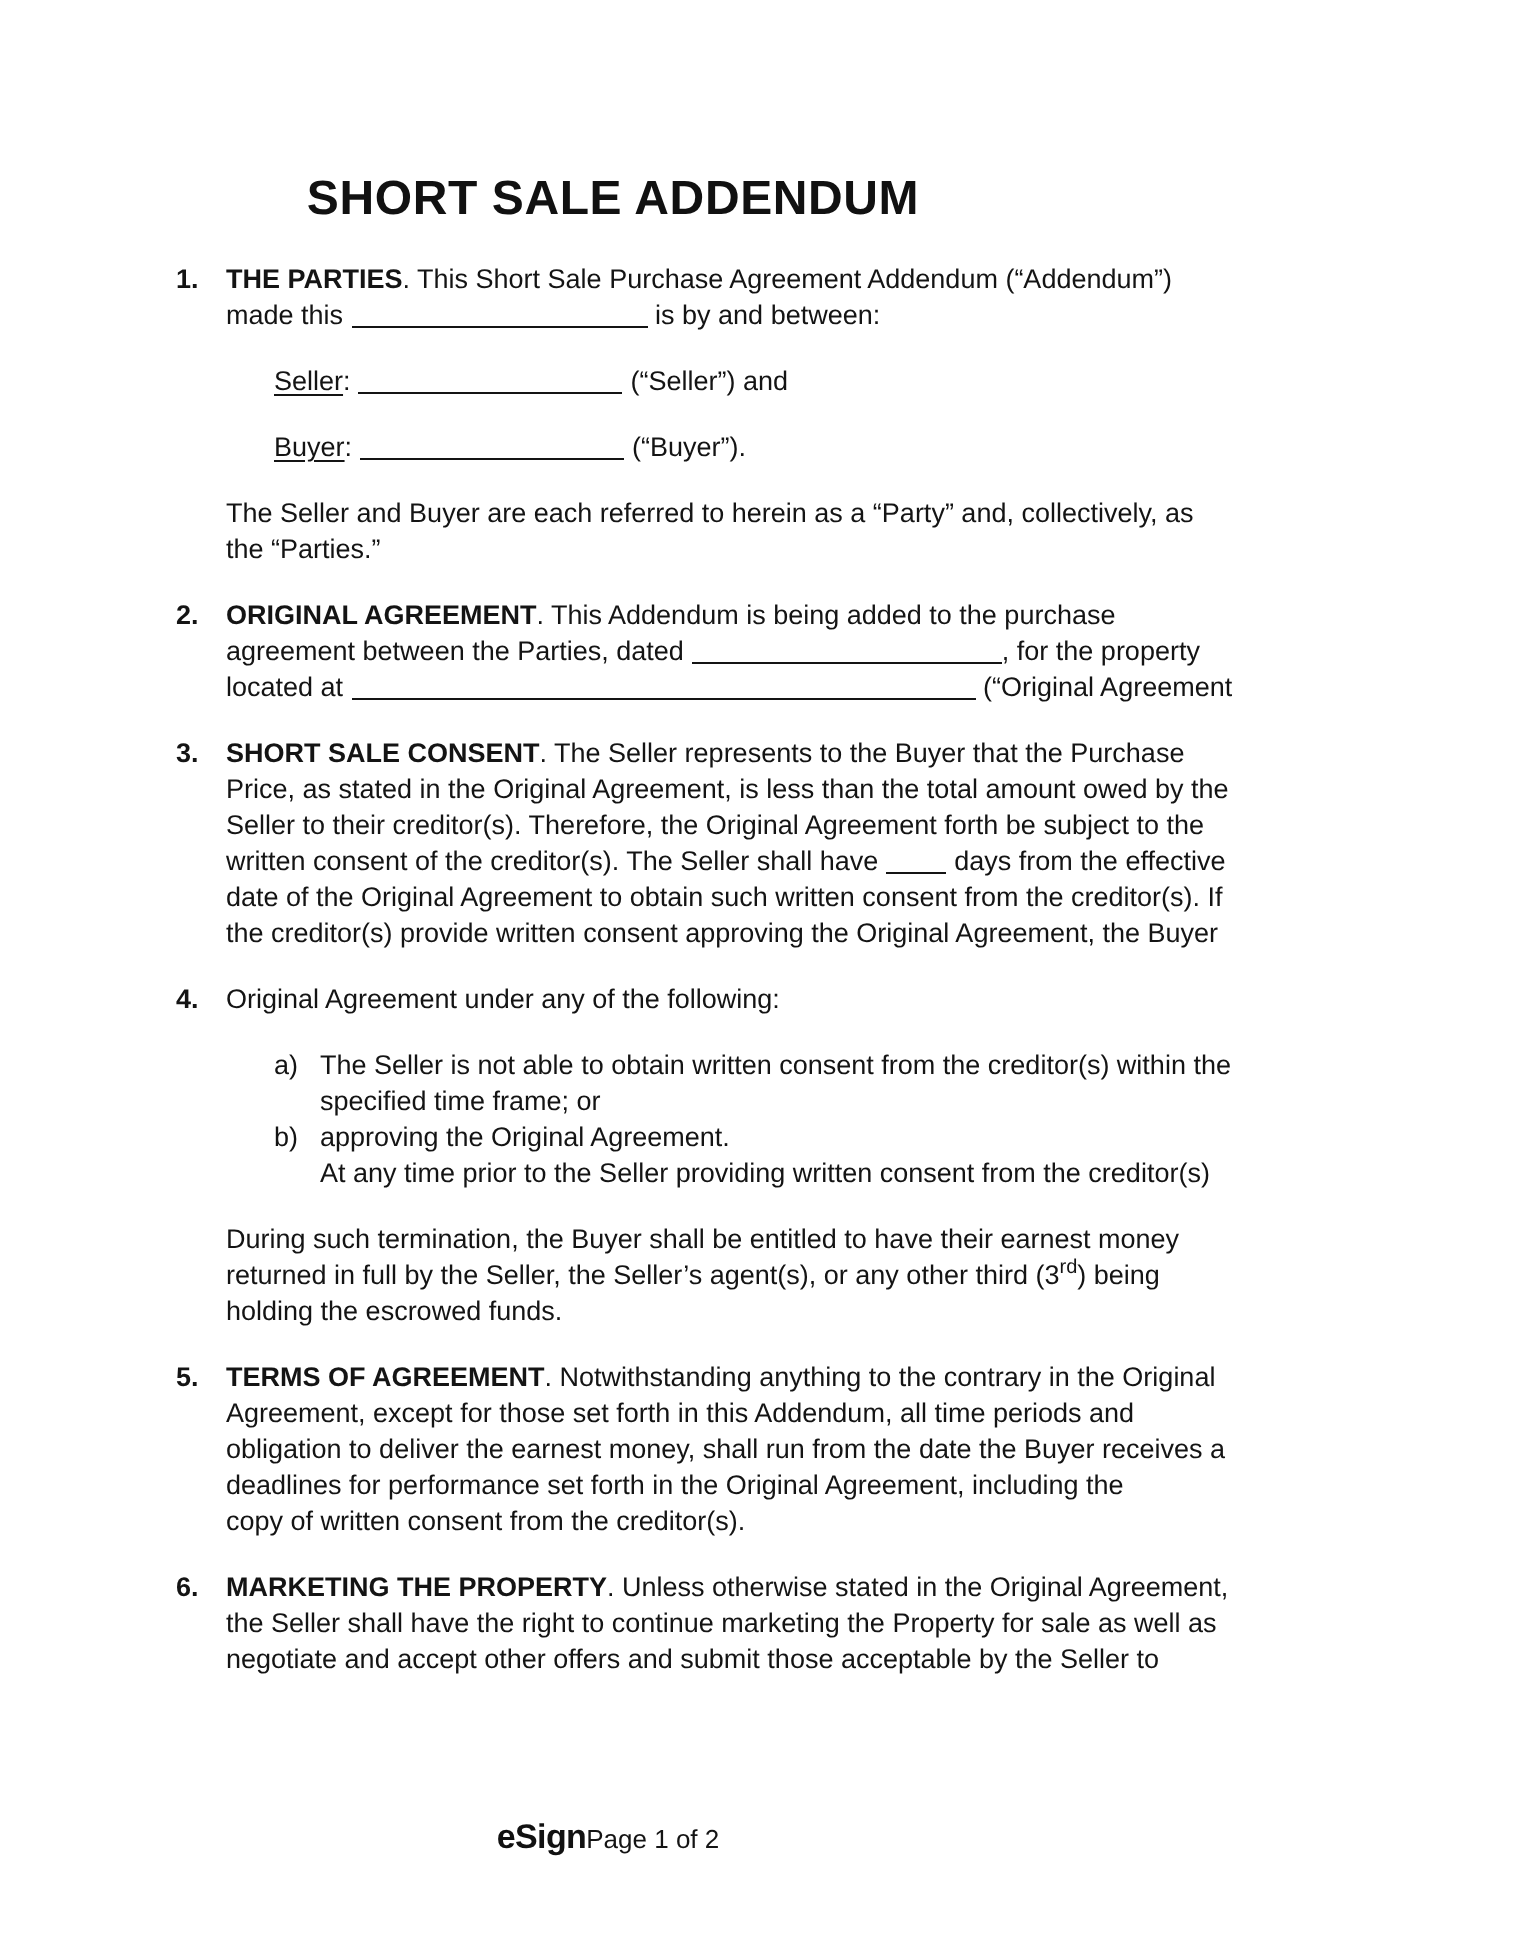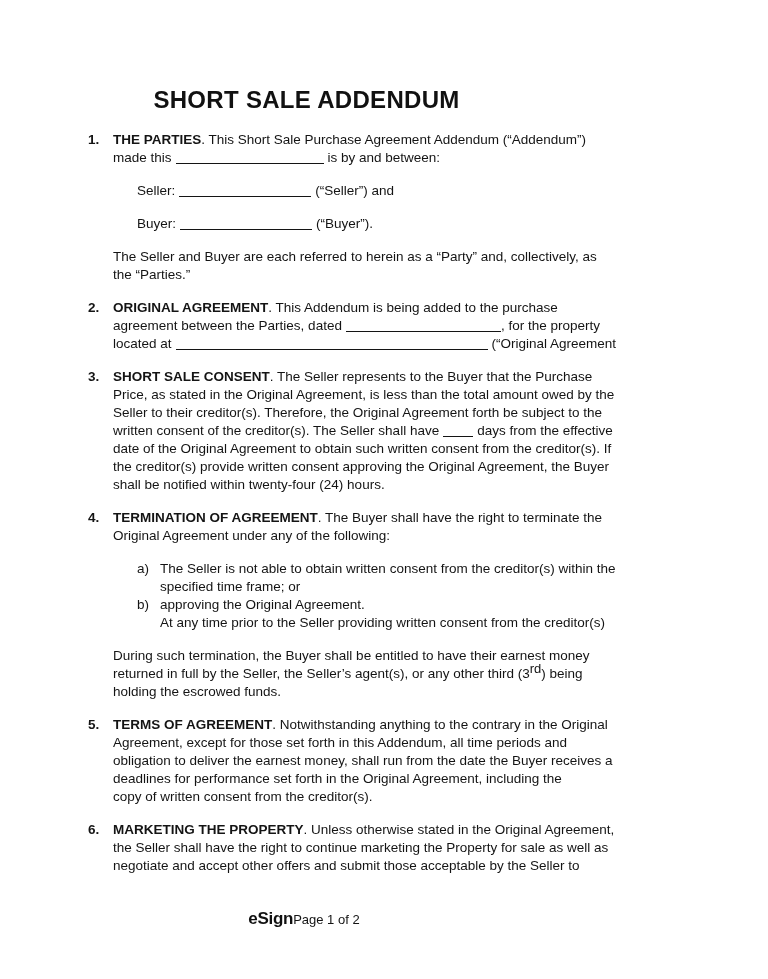--- a/index.html
+++ b/index.html
@@ -24,39 +24,39 @@
     letter-spacing: 0.3px;
     color: #111111;
   }
   .block { margin-top: 15px; }
   .sec { display: flex; }
   .num { width: 25px; flex: 0 0 25px; font-weight: bold; }
   .content { flex: 1 1 auto; min-width: 0; }
   .line { white-space: nowrap; }
   .b { font-weight: bold; }
   .indent { margin-left: 24px; }
-  .ulabel { text-underline-offset: 2px; }
+  .ulabel { text-decoration: underline; text-underline-offset: 2px; }
   .blank {
     display: inline-block;
     height: 13px;
     border-bottom: 1.3px solid #141414;
     vertical-align: -2px;
     margin: 0 4px;
   }
   .no-mr { margin-right: 0; }
   .w148 { width: 148px; }
   .w132 { width: 132px; }
   .w155 { width: 155px; }
   .w312 { width: 312px; }
   .w30  { width: 30px; }
   .sublist { margin-top: 15px; margin-left: 24px; }
   .subitem { display: flex; }
   .marker { width: 23px; flex: 0 0 23px; }
   .subcontent { flex: 1 1 auto; min-width: 0; }
-  sup { font-size: 13px; line-height: 0; vertical-align: super; }
+  sup { font-size: 10px; line-height: 0; vertical-align: super; }
   .footer {
     position: absolute;
     top: 910px;
     left: 110px;
     right: 118px;
     display: flex;
     justify-content: center;
     align-items: baseline;
   }
   .brand { font-size: 17px; font-weight: bold; letter-spacing: -0.3px; color: #111111; }
@@ -98,28 +98,26 @@
 
     <div class="sec block">
       <div class="num">3.</div>
       <div class="content">
         <div class="line"><span class="b">SHORT SALE CONSENT</span><span>. The Seller represents to the Buyer that the Purchase</span></div>
         <div class="line">Price, as stated in the Original Agreement, is less than the total amount owed by the</div>
         <div class="line">Seller to their creditor(s). Therefore, the Original Agreement forth be subject to the</div>
         <div class="line"><span>written consent of the creditor(s). The Seller shall have</span><span class="blank w30"></span><span>days from the effective</span></div>
         <div class="line">date of the Original Agreement to obtain such written consent from the creditor(s). If</div>
         <div class="line">the creditor(s) provide written consent approving the Original Agreement, the Buyer</div>
-        <div class="line">shall be notified within twenty-four (24) hours.</div>
       </div>
     </div>
 
     <div class="sec block">
       <div class="num">4.</div>
       <div class="content">
-        <div class="line"><span class="b">TERMINATION OF AGREEMENT</span><span>. The Buyer shall have the right to terminate the</span></div>
         <div class="line">Original Agreement under any of the following:</div>
 
         <div class="sublist">
           <div class="subitem">
             <span class="marker">a)</span>
             <div class="subcontent">
               <div class="line">The Seller is not able to obtain written consent from the creditor(s) within the</div>
               <div class="line">specified time frame; or</div>
             </div>
           </div>

